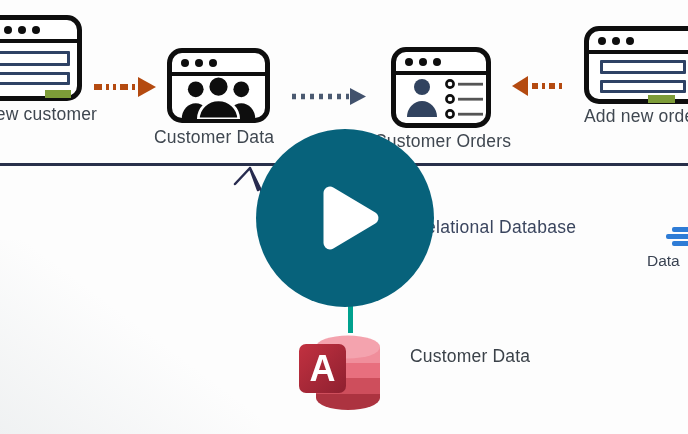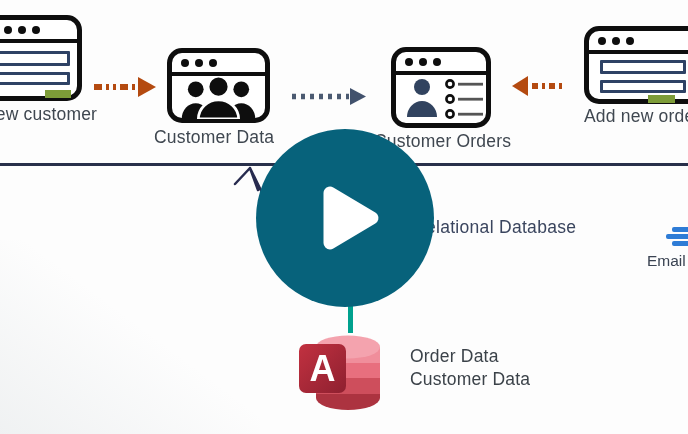--- a/index.html
+++ b/index.html
@@ -117,21 +117,21 @@
 
 <svg class="abs" style="left:231px;top:157px;" width="42" height="52" viewBox="0 0 42 52">
   <path d="M38 50 L19 11 M19 11 L4 27 M19 11 L27 33" fill="none" stroke="#272b4f" stroke-width="2.5" stroke-linecap="round"></path>
 </svg>
 
 <div class="rel-lbl">Relational Database</div>
 
 <div class="email-bar" style="left:672px;top:227px;width:26px;"></div>
 <div class="email-bar" style="left:666px;top:234px;width:32px;"></div>
 <div class="email-bar" style="left:672px;top:241px;width:26px;"></div>
-<div class="email-lbl">Email</div>
+<div class="email-lbl">Data</div>
 
 <div class="abs connector"></div>
 
 <svg class="abs" style="left:296px;top:322px;" width="92" height="92" viewBox="0 0 92 92">
   <defs>
     <linearGradient id="cyl" x1="0" y1="0" x2="0" y2="1">
       <stop offset="0" stop-color="#F08E9B"></stop>
         <stop offset="0.26" stop-color="#F08E9B"></stop>
       <stop offset="0.26" stop-color="#E86F7E"></stop>
         <stop offset="0.5" stop-color="#E86F7E"></stop>
@@ -145,21 +145,20 @@
         <stop offset="1" stop-color="#8E2030"></stop>
     </linearGradient>
   </defs>
   <path d="M20 25 V 76 A 32 12 0 0 0 84 76 V 25 Z" fill="url(#cyl)"></path>
   <ellipse cx="52" cy="25" rx="32" ry="11.5" fill="#F4A3AE"></ellipse>
   <rect x="3" y="22" width="47" height="49" rx="7" fill="url(#tile)"></rect>
   <text x="26.5" y="59" text-anchor="middle" font-size="36" font-weight="bold" fill="#ffffff" font-family="Liberation Sans, sans-serif">A</text>
 </svg>
 
 <div class="db-text">
-  <div>Order Data</div>
   <div>Customer Data</div>
 </div>
 
 <div class="abs play-circle">
   <svg width="178" height="178" viewBox="0 0 178 178">
     <path d="M74 64 L74 114 L116 89 Z" fill="#ffffff" stroke="#ffffff" stroke-width="13" stroke-linejoin="round"></path>
   </svg>
 </div>
 
 </body></html>

